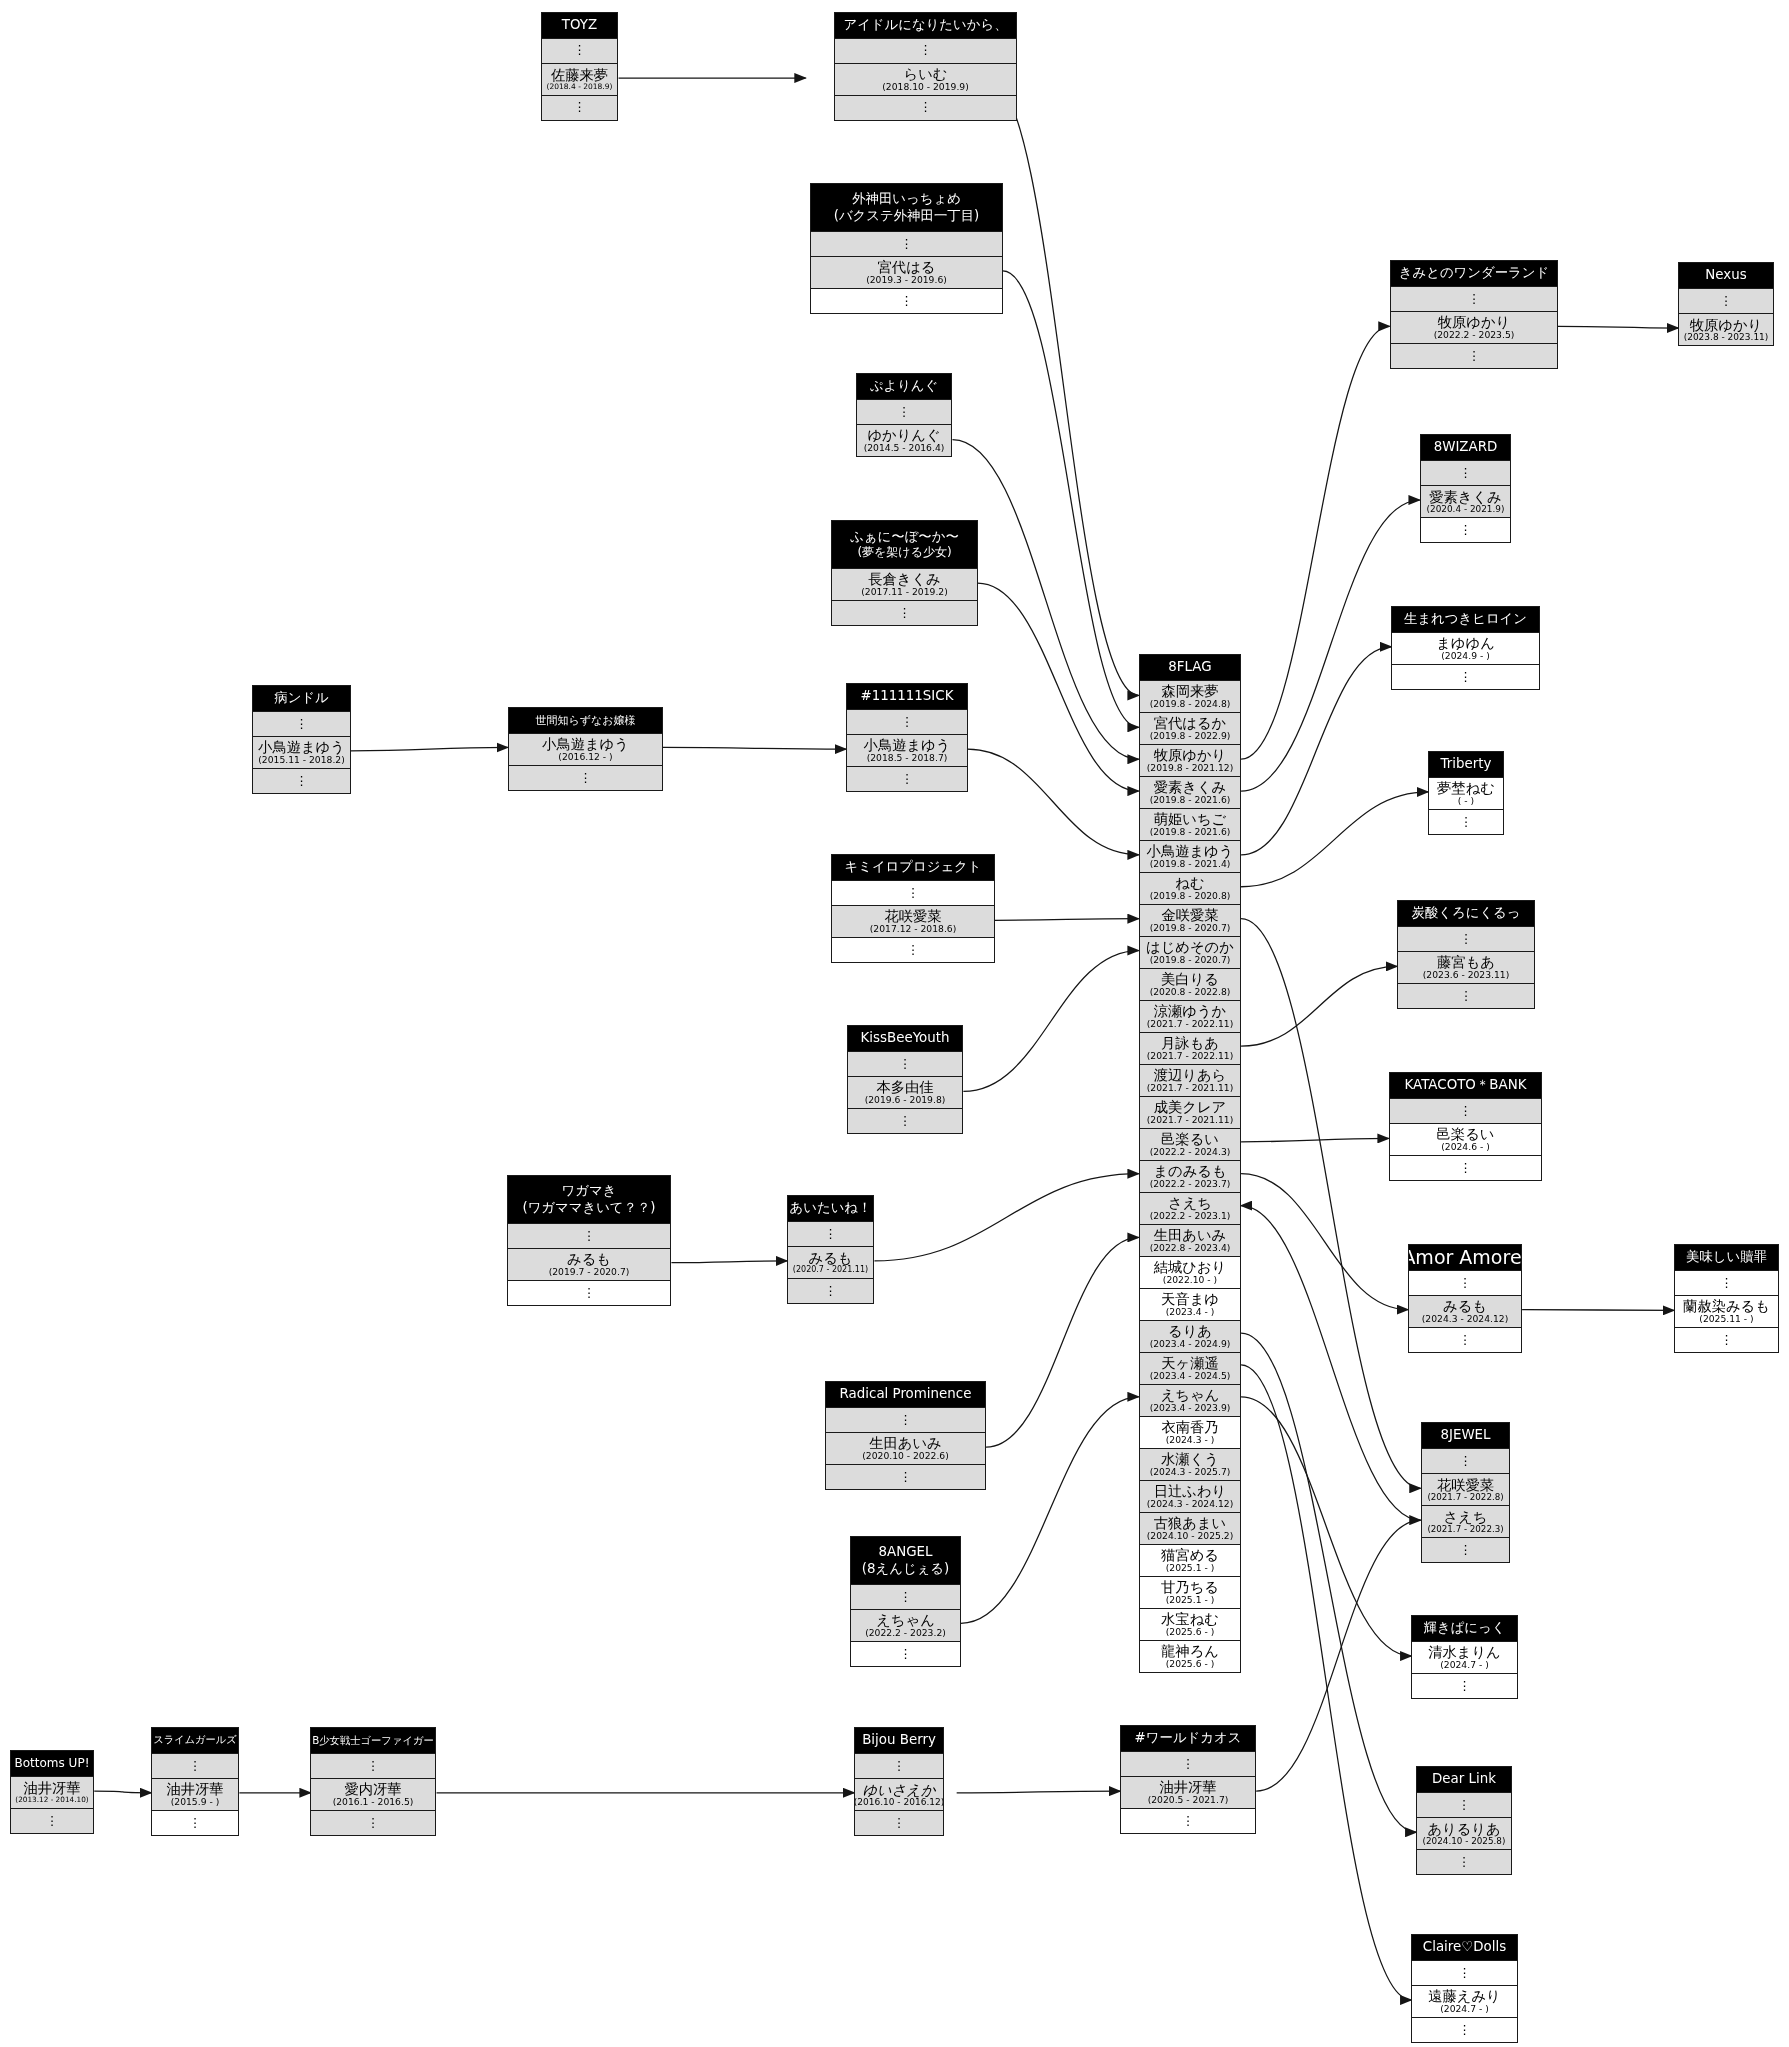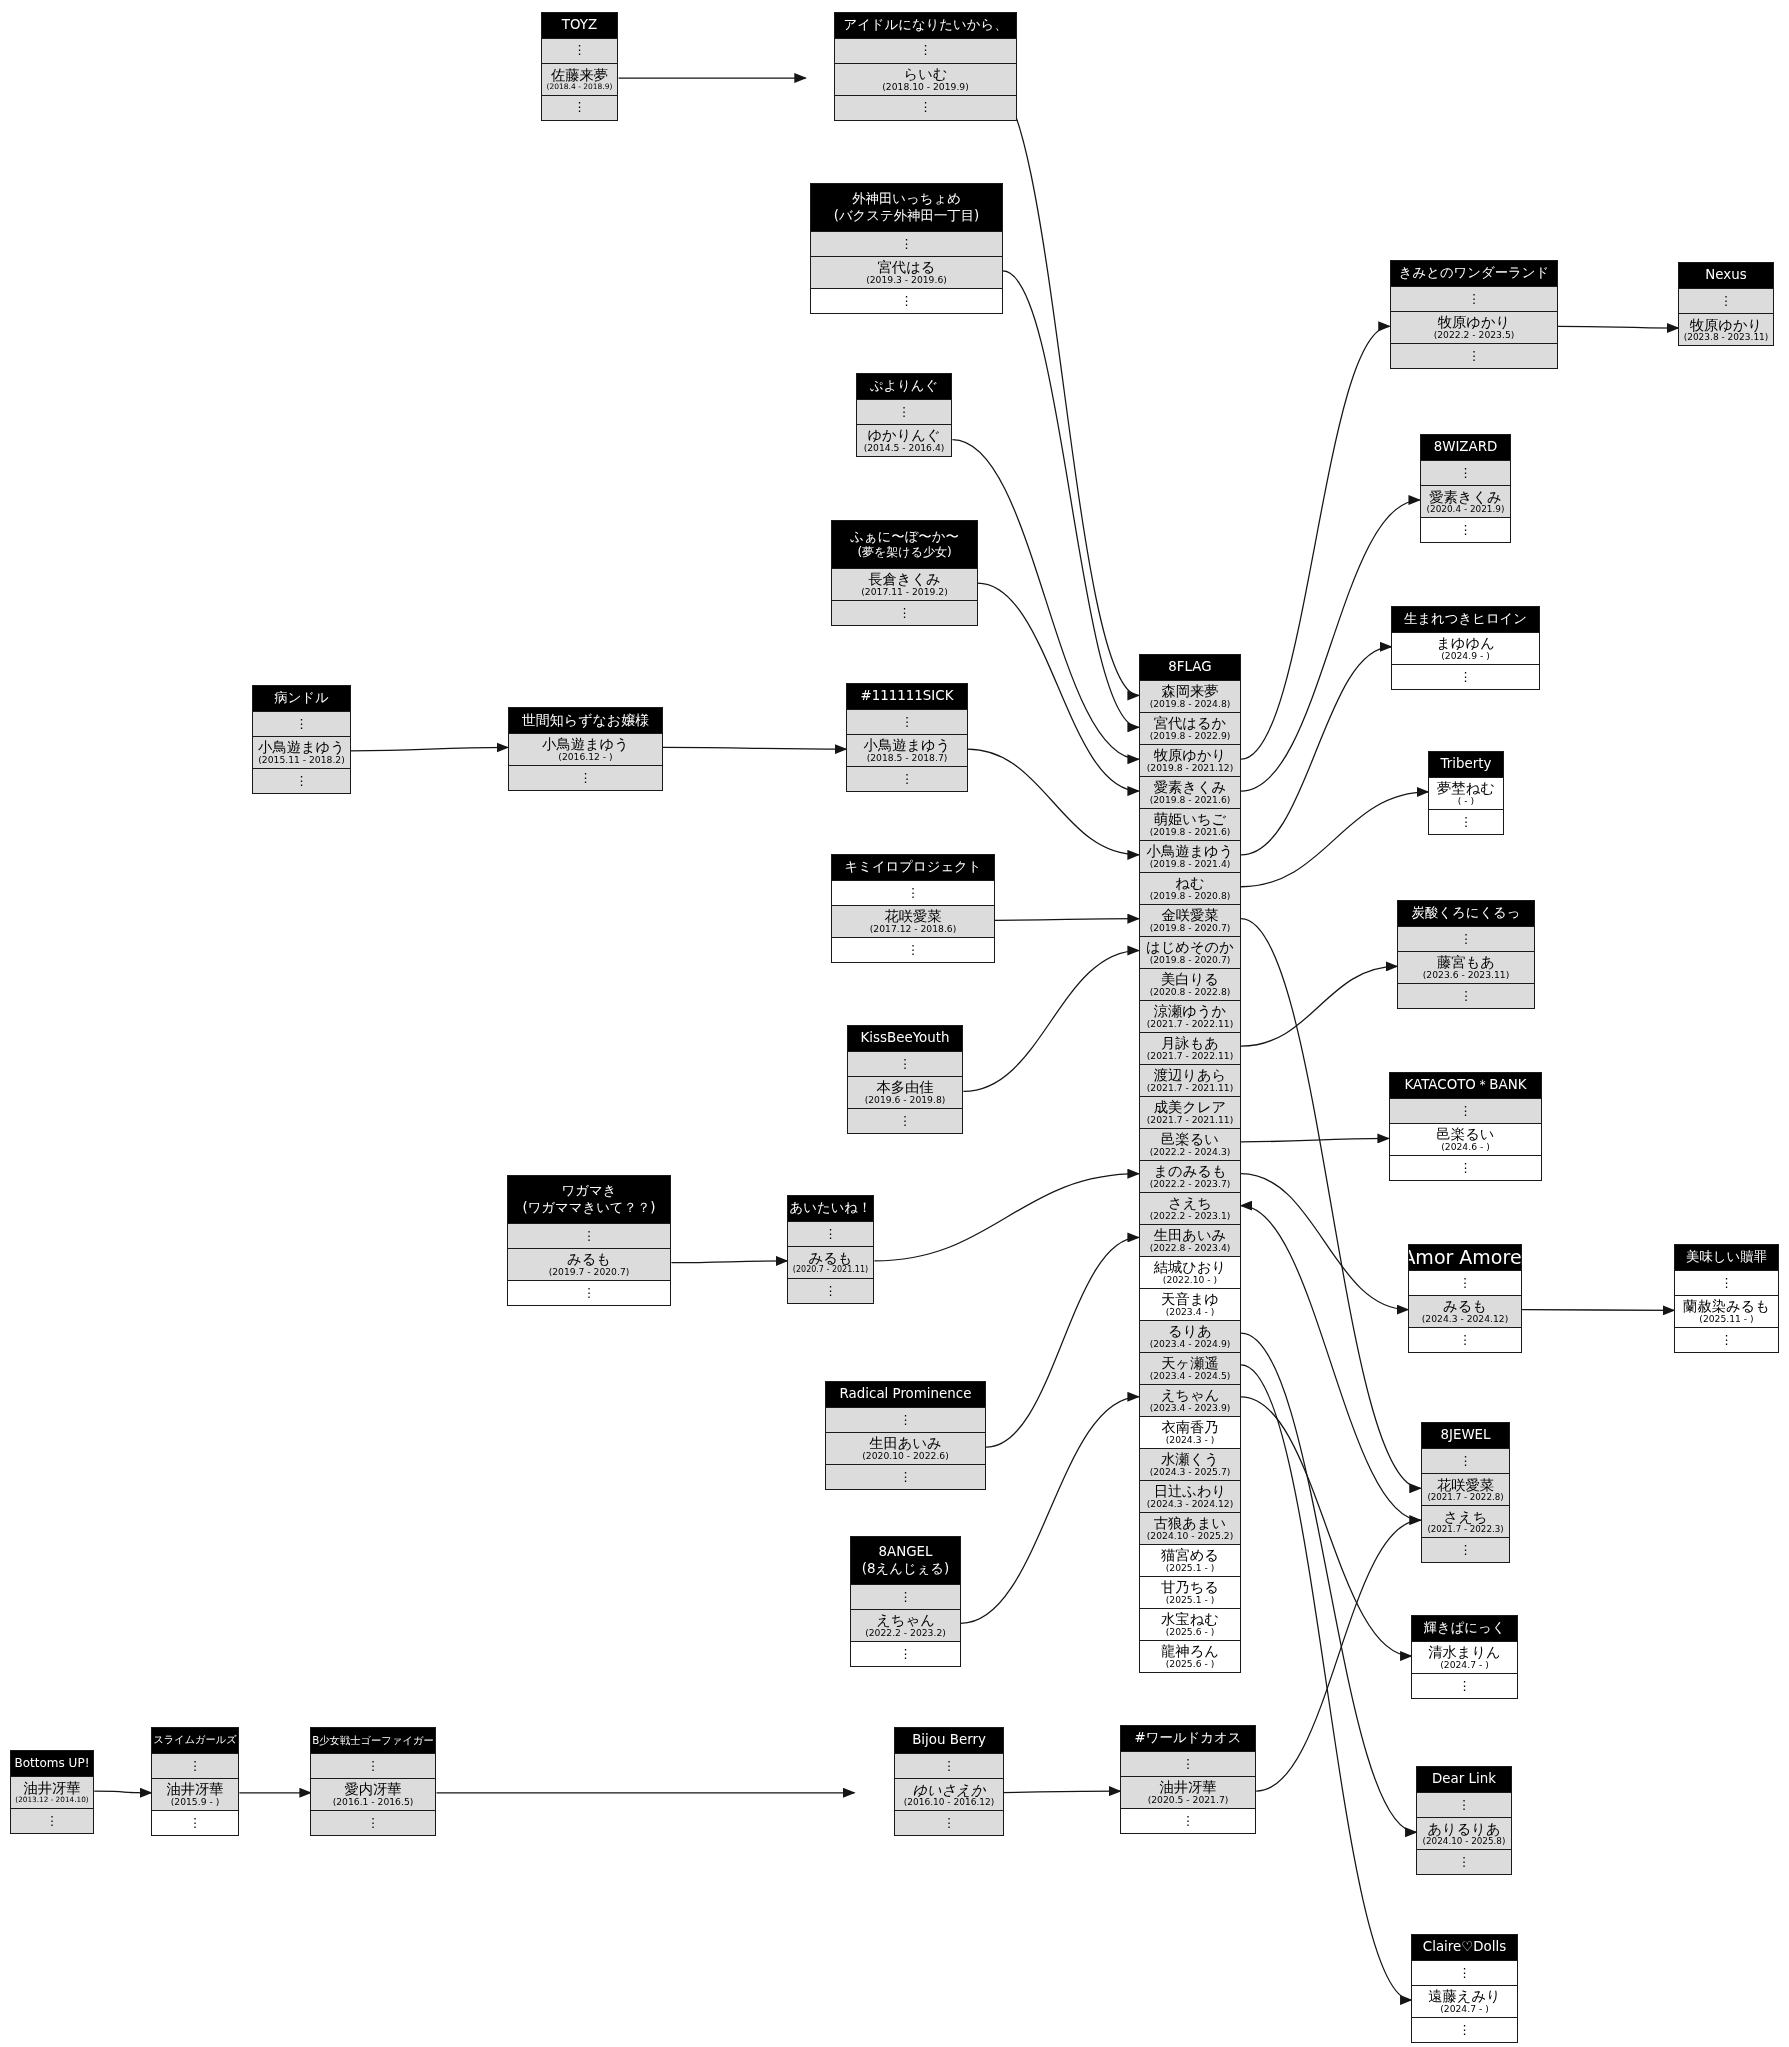--- a/index.html
+++ b/index.html
@@ -144,21 +144,21 @@
         <div class="grow bg-gray" style="height: 32px;">
           <div class="mname" style="font-size: 14.3px;">小鳥遊まゆう</div>
           <div class="mdates" style="font-size: 9.2px;">(2015.11 - 2018.2)</div>
         </div>
         <div class="grow bg-gray" style="height: 25px;">
           <div class="dots">⋮</div>
         </div>
       </div>
       <div class="gbox" style="left: 508px; top: 707px; width: 155px;">
         <div class="ghead" style="height: 25px;">
-          <div style="font-size: 14px; text-align: right;">世間知らずなお嬢様</div>
+          <div style="font-size: 11px; text-align: right;">世間知らずなお嬢様</div>
         </div>
         <div class="grow bg-gray" style="height: 32px;">
           <div class="mname" style="font-size: 14.3px;">小鳥遊まゆう</div>
           <div class="mdates" style="font-size: 9.2px;">(2016.12 - )</div>
         </div>
         <div class="grow bg-gray" style="height: 25px;">
           <div class="dots">⋮</div>
         </div>
       </div>
       <div class="gbox" style="left: 846px; top: 683px; width: 122px;">
@@ -303,21 +303,21 @@
           <div class="dots">⋮</div>
         </div>
         <div class="grow bg-gray" style="height: 32px;">
           <div class="mname" style="font-size: 14.3px;">愛内冴華</div>
           <div class="mdates" style="font-size: 9.2px;">(2016.1 - 2016.5)</div>
         </div>
         <div class="grow bg-gray" style="height: 25px;">
           <div class="dots">⋮</div>
         </div>
       </div>
-      <div class="gbox" style="left: 894px; top: 1727px; width: 110px;">
+      <div class="gbox" style="left: 854px; top: 1727px; width: 90px;">
         <div class="ghead" style="height: 25px;">
           <div style="font-size: 13.4px;">Bijou Berry</div>
         </div>
         <div class="grow bg-gray" style="height: 25px;">
           <div class="dots">⋮</div>
         </div>
         <div class="grow bg-gray" style="height: 32px;">
           <div class="mname" style="font-size: 14.3px; font-style: italic;">ゆいさえか</div>
           <div class="mdates" style="font-size: 9px;">(2016.10 - 2016.12)</div>
         </div>

